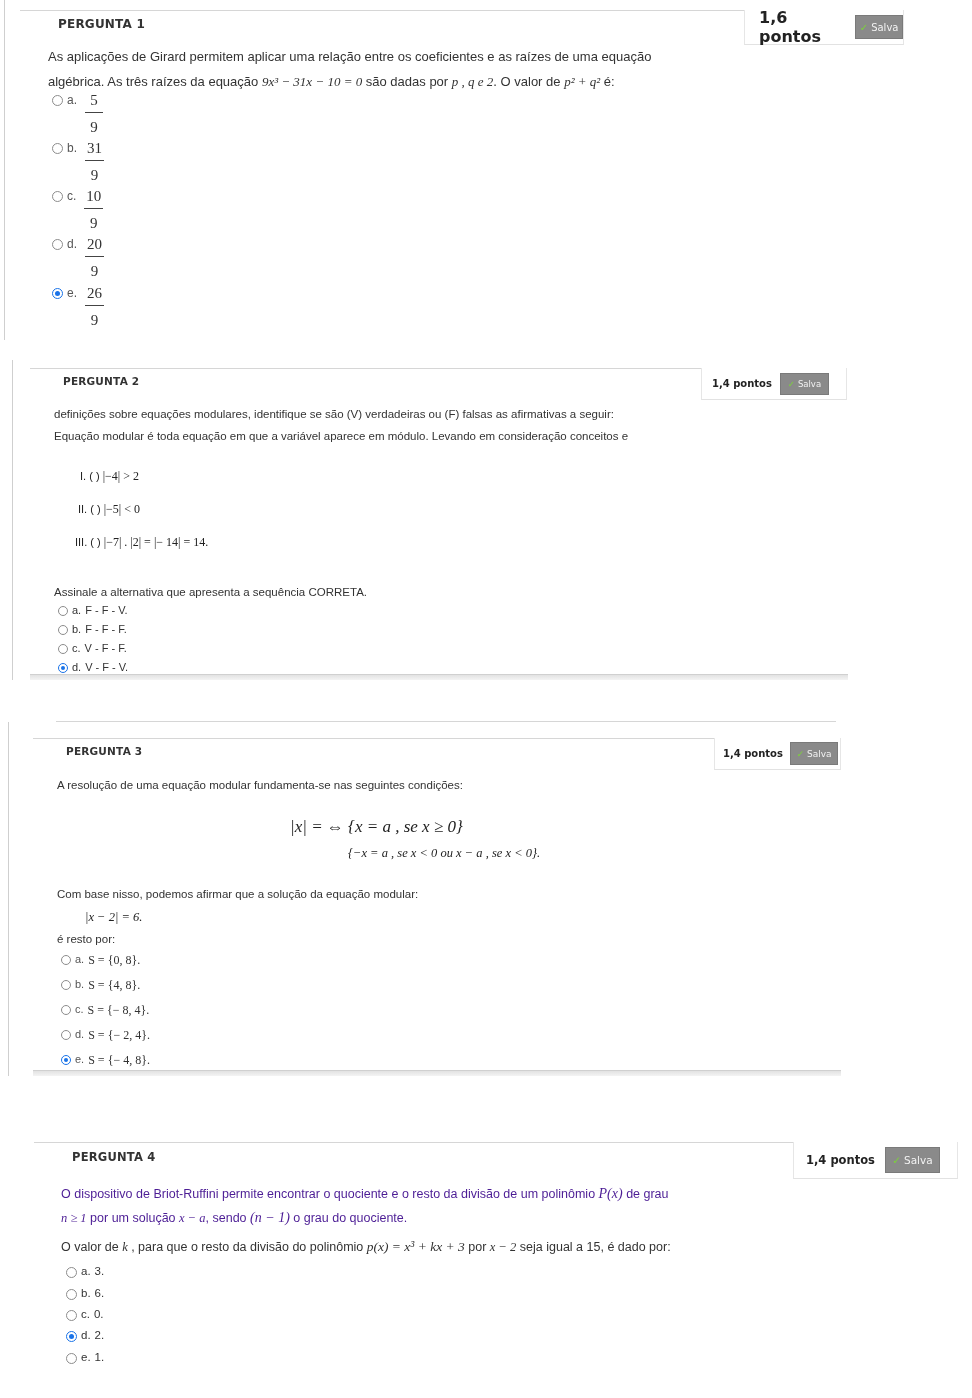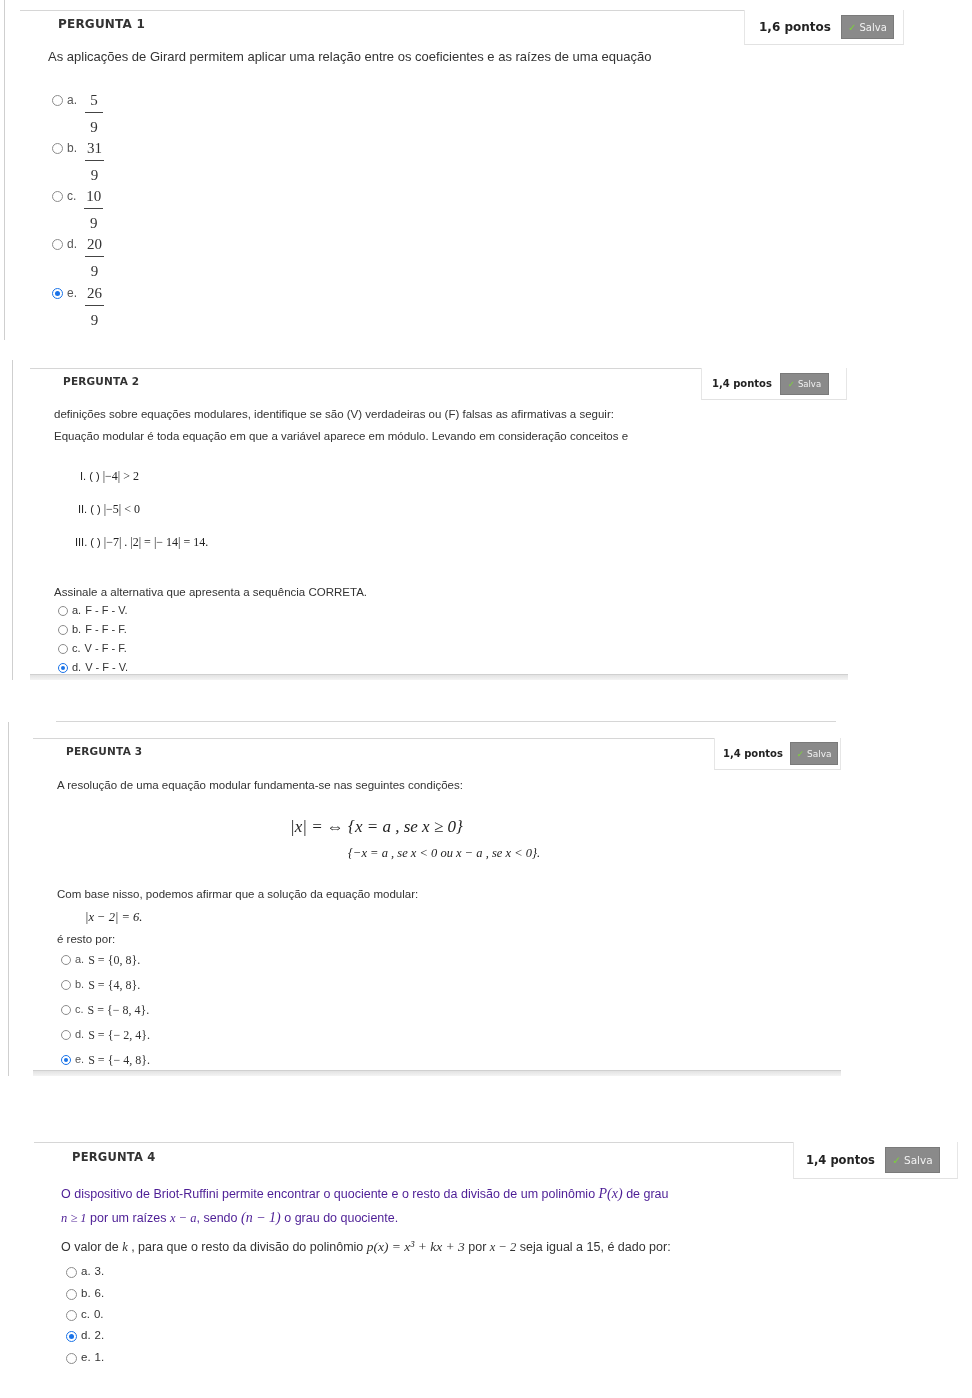--- a/index.html
+++ b/index.html
@@ -30,29 +30,30 @@
   .frac .den { padding-top: 7px; }
 </style>
 </head>
 <body>
 
 <section>
   <div class="left-rule" style="left:4px; top:0; height:340px;"></div>
   <div class="top-rule" style="left:20px; top:10px; width:884px;"></div>
   <div class="q-title" style="left:58px; top:17px; font-size:12px;">PERGUNTA 1</div>
   <div class="points-box" style="left:744px; top:10px; width:160px; height:35px; padding-left:14px; gap:10px;">
-    <span class="points" style="font-size:12px;">1,6 pontos</span>
+    <span class="points" style="font-size:16px;">1,6 pontos</span>
     <span class="saved" style="width:53px; height:24px; font-size:10px;">
       <span class="check">✓</span>
       <span>Salva</span>
     </span>
   </div>
 
   <div class="text" style="left:48px; top:45px; font-size:13px; color:#333;">
     <div>As aplicações de Girard permitem aplicar uma relação entre os coeficientes e as raízes de uma equação</div>
+    <div><span>algébrica. As três raízes da equação </span><span class="mi">9x³ − 31x − 10 = 0</span><span> são dadas por </span><span class="mi">p , q e 2</span><span>. O valor de </span><span class="mi">p² + q²</span><span> é:</span></div>
   </div>
 
   <div class="opt" style="left:52px; top:93px; font-size:12px;">
     <span class="radio" style="width:11px;height:11px;margin-top:2px;"></span>
     <span class="letter">a.</span>
     <span class="frac">
         <span class="num">5</span>
         <span class="den">9</span>
       </span>
   </div>
@@ -198,21 +199,21 @@
   <div class="points-box" style="left:793px; top:1142px; width:165px; height:37px; padding-left:12px; gap:10px;">
     <span class="points" style="font-size:11.5px;">1,4 pontos</span>
     <span class="saved" style="width:55px; height:26px; font-size:10.5px;">
       <span class="check">✓</span>
       <span>Salva</span>
     </span>
   </div>
 
   <div class="text" style="left:61px; top:1182px; font-size:12.5px; line-height:24px; color:#4c1d95;">
     <div><span>O dispositivo de Briot-Ruffini permite encontrar o quociente e o resto da divisão de um polinômio </span><span class="mi" style="font-size:14px;">P(x)</span><span> de grau</span></div>
-    <div><span class="mi">n ≥ 1</span><span> por um raízes </span><span class="mi">x − a</span><span>, sendo </span><span class="mi" style="font-size:14px;">(n − 1)</span><span> o grau do quociente.</span></div>
+    <div><span class="mi">n ≥ 1</span><span> por um solução </span><span class="mi">x − a</span><span>, sendo </span><span class="mi" style="font-size:14px;">(n − 1)</span><span> o grau do quociente.</span></div>
   </div>
   <div class="text" style="left:61px; top:1236px; font-size:12.5px; line-height:22px; color:#333;">
     <span>O valor de </span><span class="mi">k</span><span> , para que o resto da divisão do polinômio </span><span class="mi" style="font-size:13.5px;">p(x) = x³ + kx + 3</span><span> por </span><span class="mi">x − 2</span><span> seja igual a 15, é dado por:</span>
   </div>
 
   <div class="opt" style="left:66px; top:1265px; font-size:11.5px;">
     <span class="radio" style="width:11px;height:11px;margin-top:2px;"></span>
     <span>a.</span>
       <span>3.</span>
   </div>

